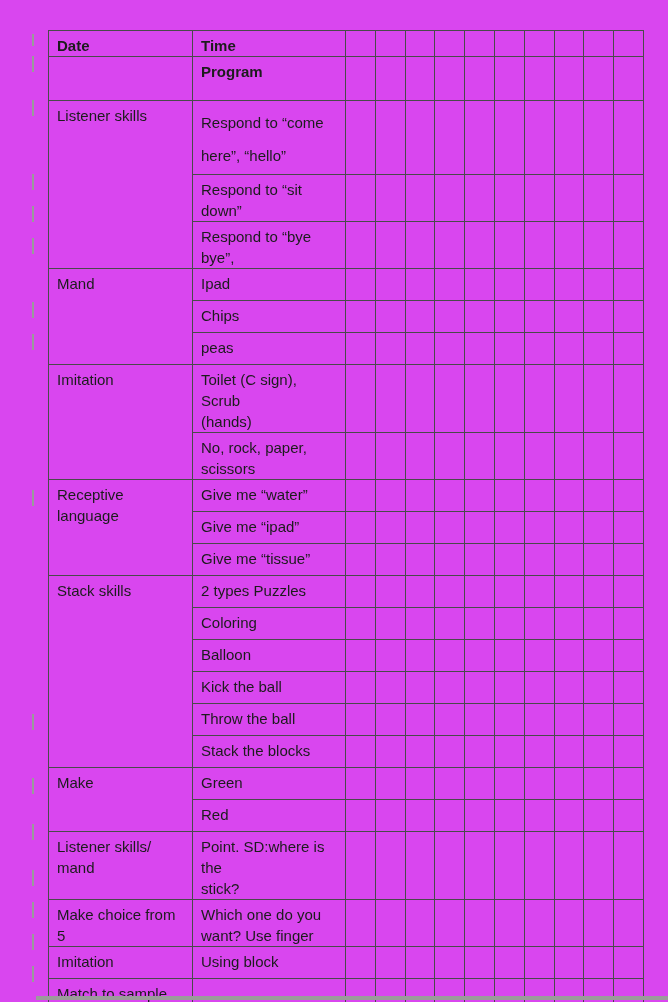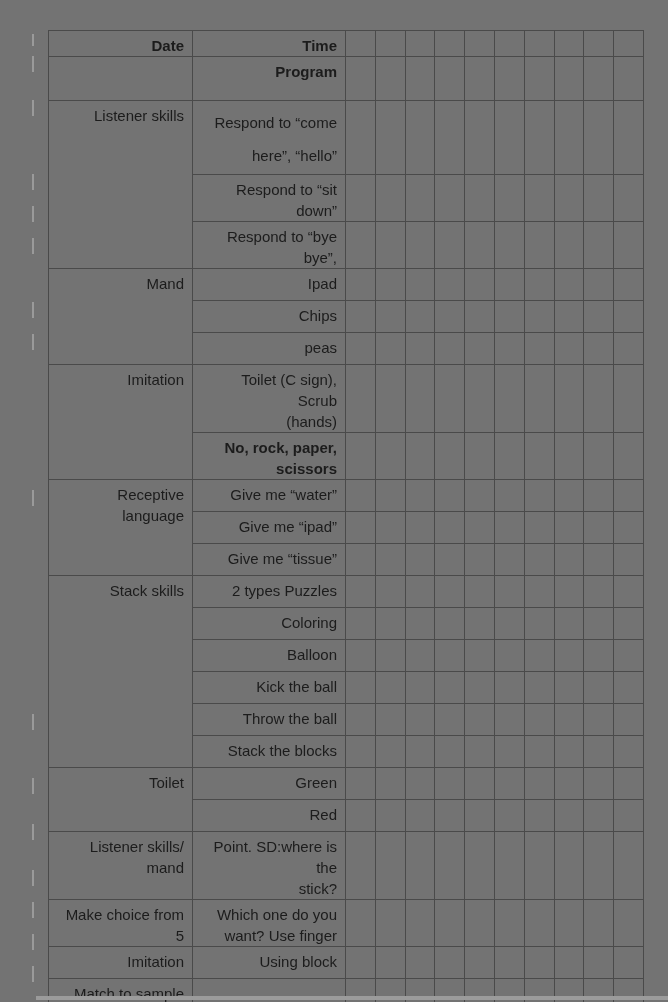--- a/index.html
+++ b/index.html
@@ -1,20 +1,20 @@
 <!DOCTYPE html>
 <html><head>
 <meta charset="utf-8">
 <style>
   html,body{margin:0;padding:0;}
   body{
     width:668px;height:1002px;background:#ffffff;overflow:hidden;position:relative;
     font-family:"Liberation Sans",sans-serif;color:#1c1c1c;
   }
-  #page{position:absolute;inset:0;background:#737373;text-align:right;}
+  #page{position:absolute;inset:0;background:#d946ef;}
   table{
     border-collapse:collapse;table-layout:fixed;
     position:absolute;left:48px;top:30px;
   }
   col.c-cat{width:144px;}
   col.c-prog{width:153px;}
   col.c-dc{width:29.8px;}
   td{
     border:1px solid #4a4a4a;
     vertical-align:top;
@@ -168,21 +168,21 @@
           <td class="dc"></td>
           <td class="dc"></td>
           <td class="dc"></td>
           <td class="dc"></td>
           <td class="dc"></td>
           <td class="dc"></td>
           <td class="dc"></td>
           <td class="dc"></td>
           <td class="dc"></td>
         </tr>
-        <tr style="height: 46px; font-weight: bold;">
+        <tr style="height: 46px;">
           <td class="prog">No, rock, paper,
 scissors</td>
           <td class="dc"></td>
           <td class="dc"></td>
           <td class="dc"></td>
           <td class="dc"></td>
           <td class="dc"></td>
           <td class="dc"></td>
           <td class="dc"></td>
           <td class="dc"></td>
@@ -302,21 +302,21 @@
           <td class="dc"></td>
           <td class="dc"></td>
           <td class="dc"></td>
           <td class="dc"></td>
           <td class="dc"></td>
           <td class="dc"></td>
           <td class="dc"></td>
           <td class="dc"></td>
         </tr>
         <tr style="height: 32px;">
-          <td class="cat" rowspan="2">Toilet</td>
+          <td class="cat" rowspan="2">Make</td>
           <td class="prog">Green</td>
           <td class="dc"></td>
           <td class="dc"></td>
           <td class="dc"></td>
           <td class="dc"></td>
           <td class="dc"></td>
           <td class="dc"></td>
           <td class="dc"></td>
           <td class="dc"></td>
           <td class="dc"></td>

